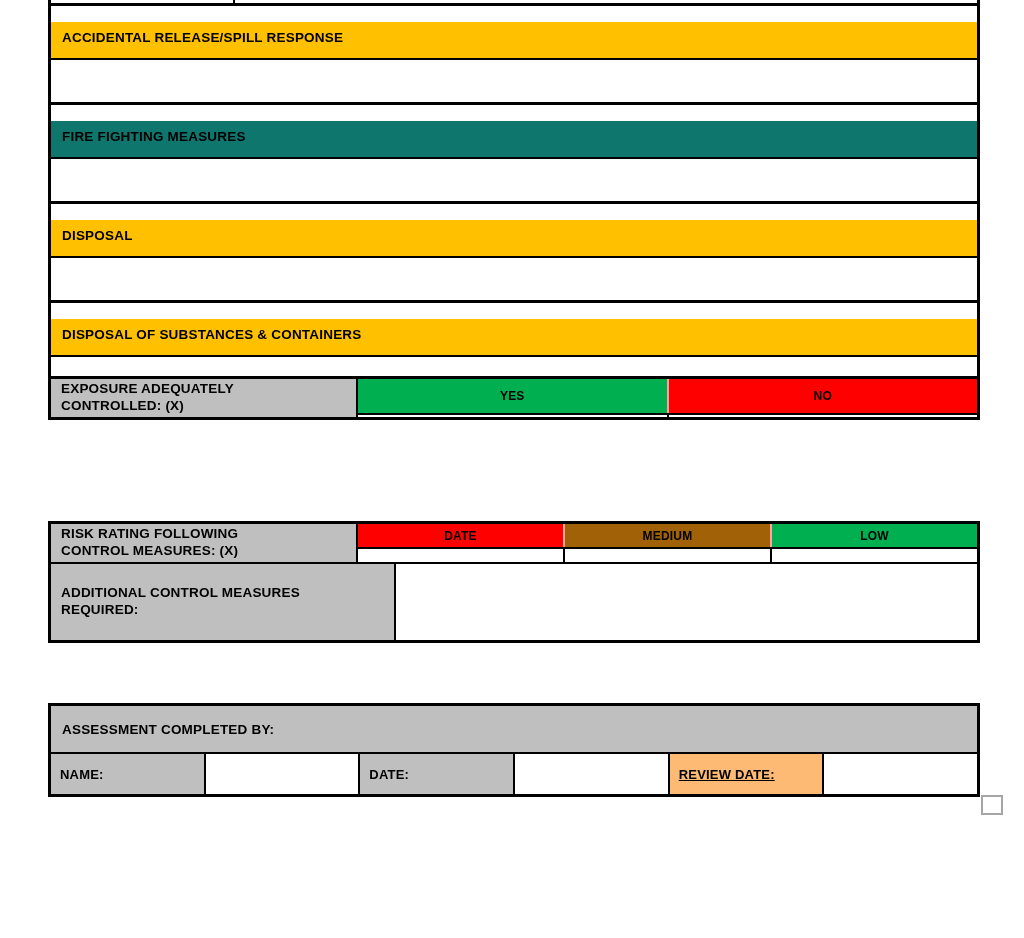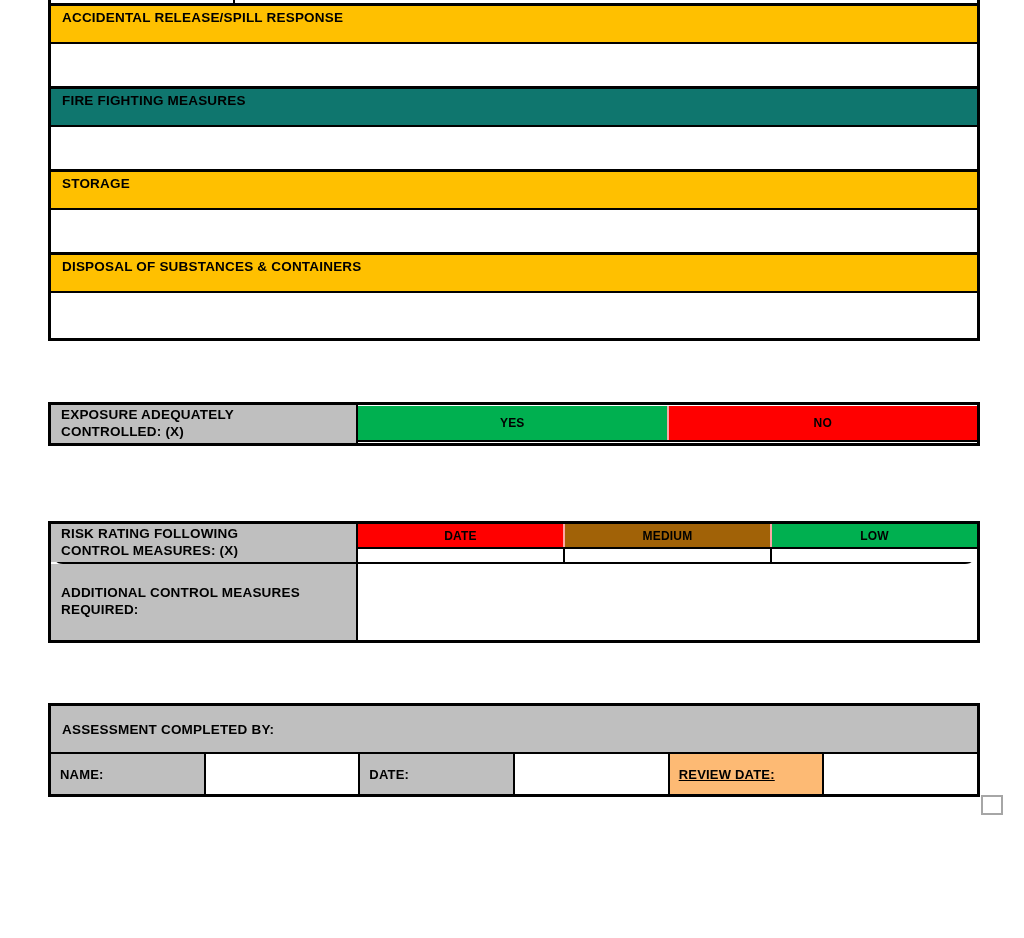--- a/index.html
+++ b/index.html
@@ -20,58 +20,58 @@
     background:#fff;
   }
 
   
   .t1 { top:0; border-top:none; }
   .t1-partial { display:flex; height:6px; border-bottom:3px solid #000; background:#fff; }
   .t1-partial-left { width:184px; border-right:2px solid #000; }
   .t1-partial-right { flex:1; }
   .sec-header {
     height:38px; border-bottom:2px solid #000;
-    display:flex; align-items:flex-end; padding:17px 11px;
-    font-weight:bold; font-size:13.5px; letter-spacing:.2px;
+    display:flex; align-items:flex-start; padding:8px 11px;
+    font-weight:bold; font-size:13.5px; letter-spacing:.2px;margin-top:16px;
   }
   .sec-body { height:45px; border-bottom:3px solid #000; background:#fff;
     padding:4px 11px; font-size:13px; }
   .sec-body.last { border-bottom:none; }
 
   
   .label-cell {
     width:307px; border-right:2px solid #000;
     display:flex; align-items:center; padding:2px 10px;
     font-weight:bold; font-size:13.5px; letter-spacing:.2px;
     white-space:pre-line; line-height:1.25;
   }
 
   
-  .t2 { top:402px; display:flex;align-items:center; }
+  .t2 { top:376px; display:flex; }
   .t2-right { flex:1; display:flex; flex-direction:column; }
   .opt-row { display:flex; border-bottom:2px solid #000; }
   .t2 .opt-row { height:36px; }
   .opt-cell {
     flex:1; display:flex; align-items:center; justify-content:center;
     font-weight:bold; font-size:12px; letter-spacing:.2px;
   }
   .opt-cell + .opt-cell { border-left:2px solid #fca5a5; }
   .val-row { display:flex; flex:1; }
   .t2 .val-row { height:32px; }
   .val-cell { flex:1; background:#fff; }
   .val-cell + .val-cell { border-left:2px solid #000; }
 
   
   .t3 { top:521px; }
-  .t3-row1 { display:flex; border-bottom:2px solid #000;border-radius:12px; }
+  .t3-row1 { display:flex; border-bottom:2px solid #000; }
   .t3-right { flex:1; display:flex; flex-direction:column; }
   .t3 .opt-row { height:25px; }
   .t3 .val-row { height:31px; }
   .t3-row2 { display:flex; height:76px; }
-  .t3-row2 .label-cell { width:307px; }
+  .t3-row2 .label-cell { width:345px; }
   .t3-row2-val { flex:1; background:#fff; padding:4px 8px; font-size:13px; }
 
   
   .t4 { top:703px; }
   .t4-header {
     height:48px; border-bottom:2px solid #000;
     display:flex; align-items:center; padding:0 11px;
     font-weight:bold; font-size:13.5px; letter-spacing:.2px;
   }
   .t4-row { display:flex; height:40px; }
@@ -102,21 +102,21 @@
       <span>ACCIDENTAL RELEASE/SPILL RESPONSE</span>
     </div>
     <div class="sec-body"></div>
 
     <div class="sec-header" style="background: #0f766e;">
       <span>FIRE FIGHTING MEASURES</span>
     </div>
     <div class="sec-body"></div>
 
     <div class="sec-header" style="background: rgb(255, 192, 0);">
-      <span>STORAGE</span>
+      <span>DISPOSAL</span>
     </div>
     <div class="sec-body"></div>
 
     <div class="sec-header" style="background: rgb(255, 192, 0);">
       <span>DISPOSAL OF SUBSTANCES &amp; CONTAINERS</span>
     </div>
     <div class="sec-body last"></div>
   </div>
 
   <div class="doc-table t2">

